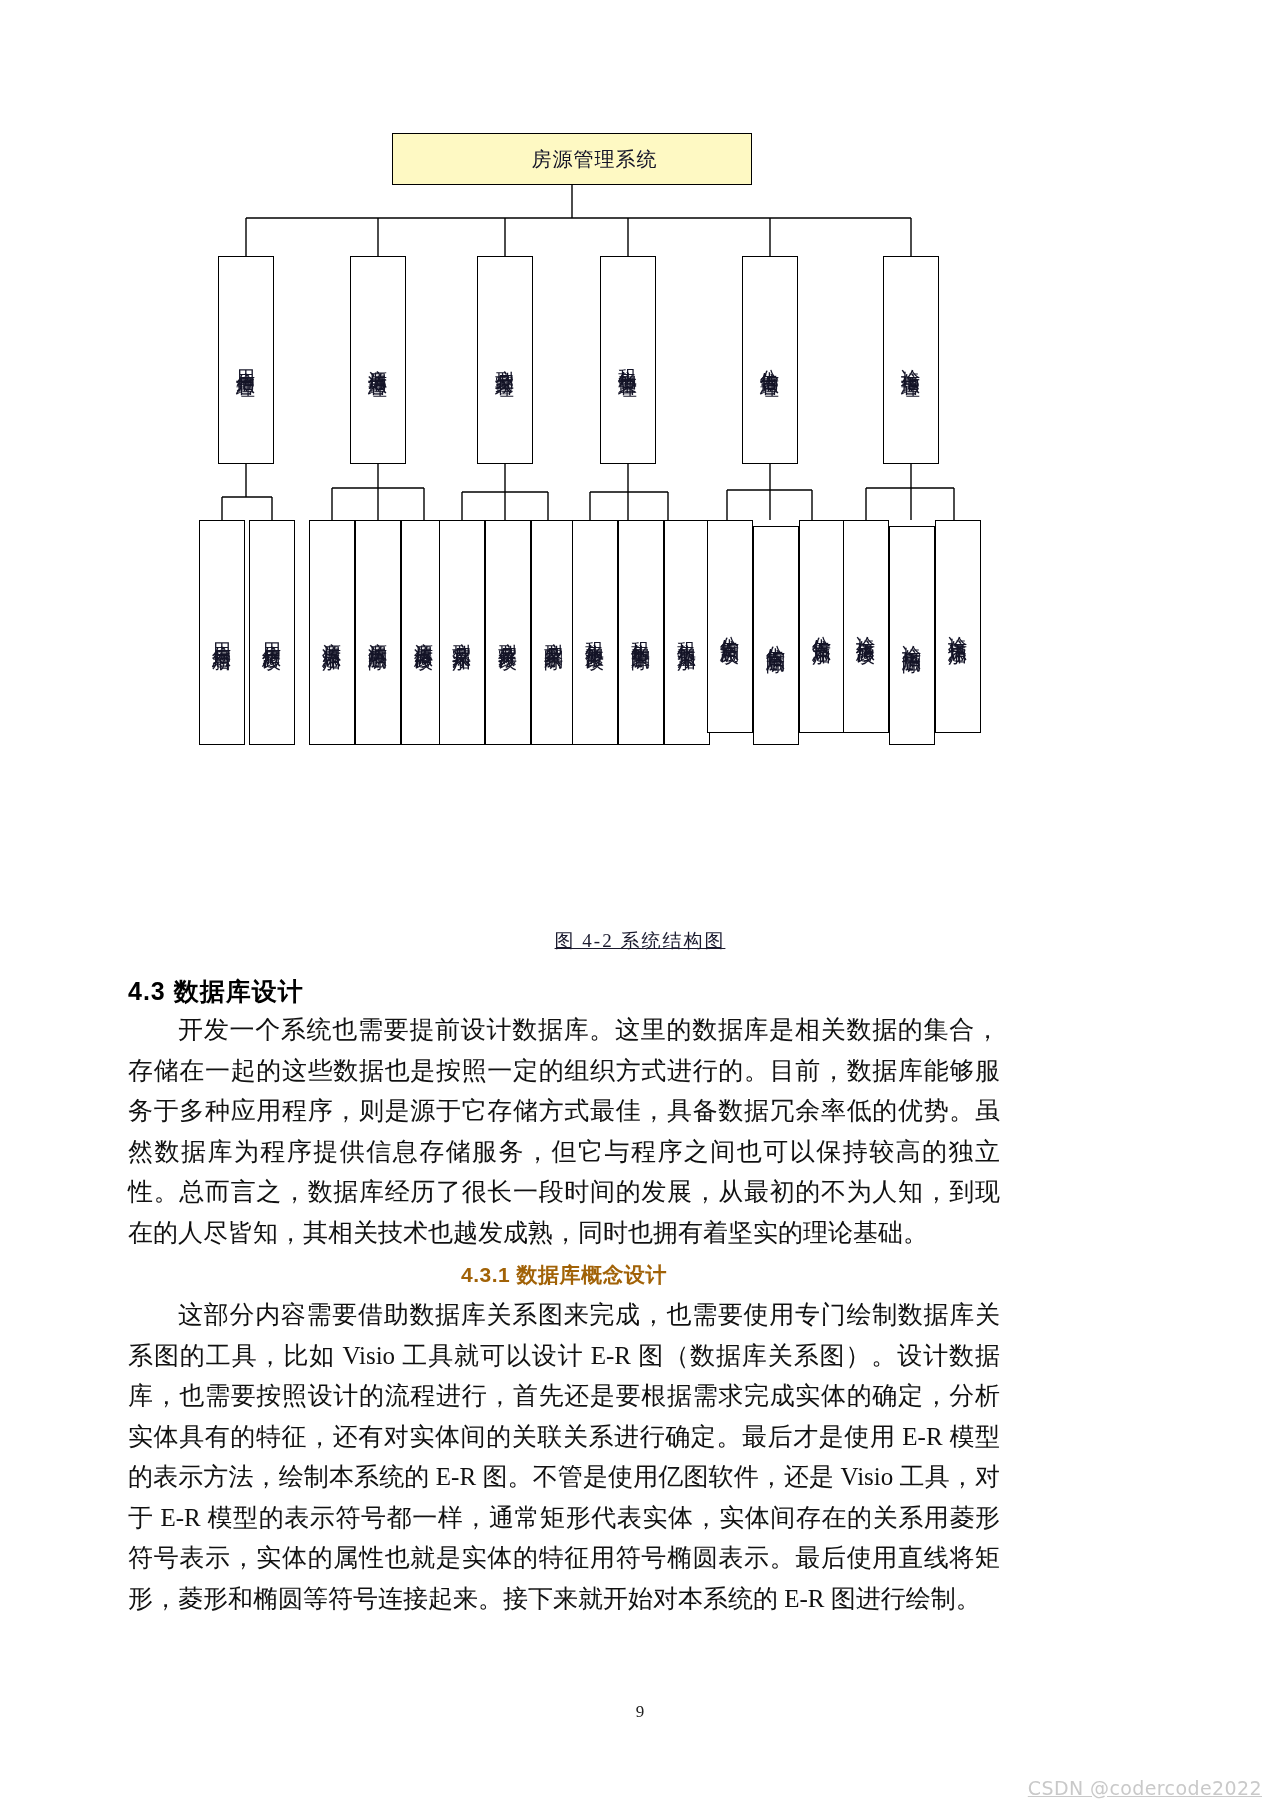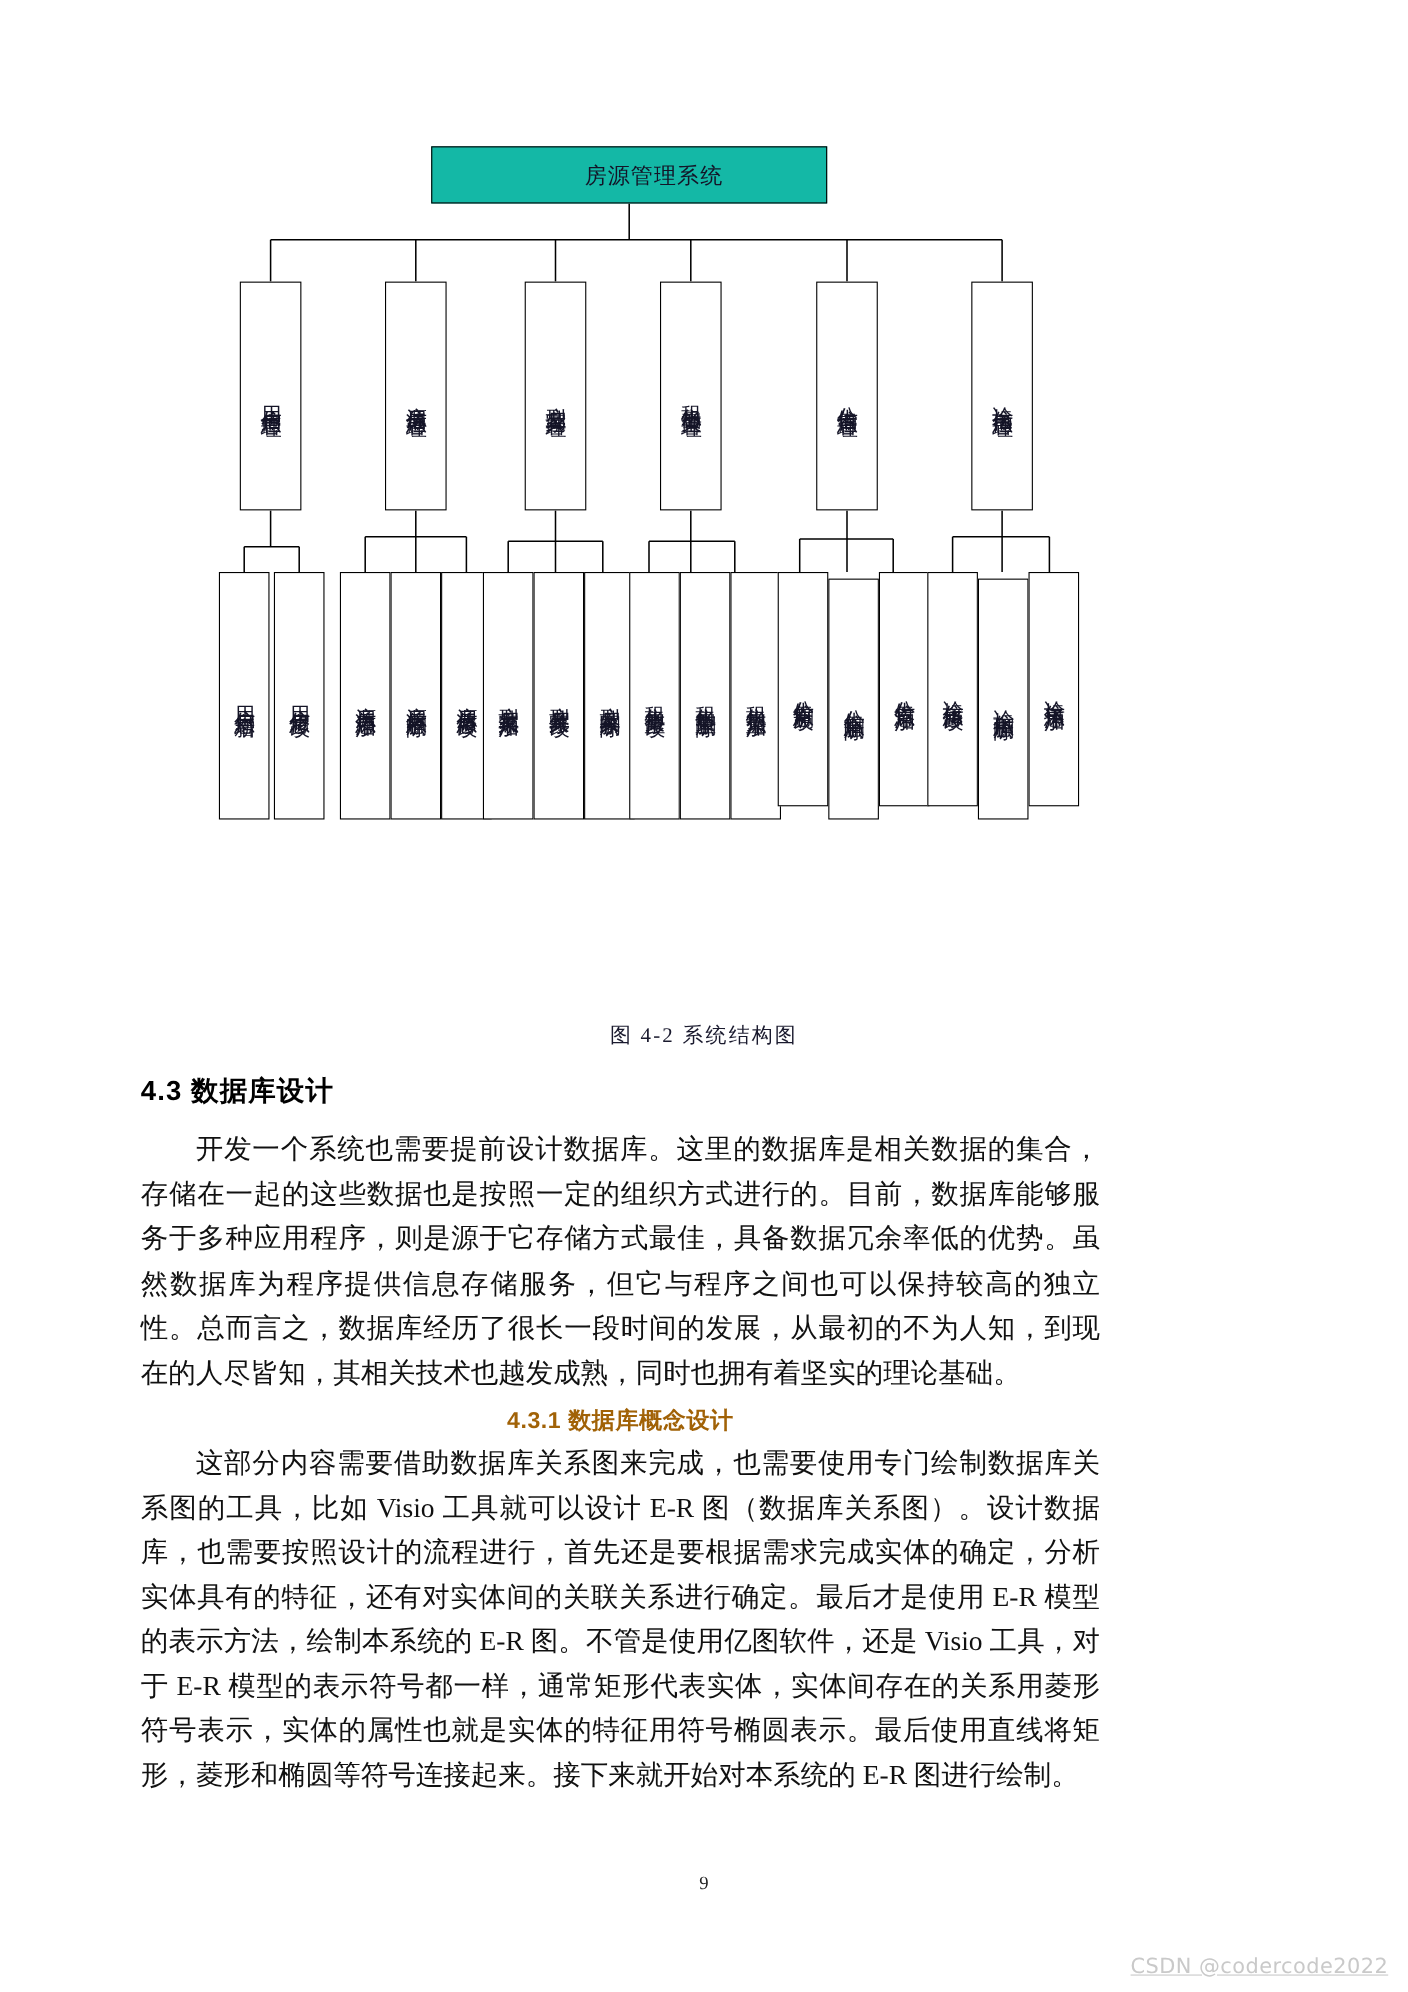--- a/index.html
+++ b/index.html
@@ -53,51 +53,52 @@
     white-space: nowrap;
     font-family: "Liberation Serif", "DejaVu Serif", serif;
   }
   .hbox {
     position: absolute;
     border: 1px solid #000;
     box-sizing: border-box;
     display: flex;
     align-items: center;
     justify-content: center;
-    background: #14b8a6;
+    background: #fef9c3;
     padding-left: 45px;
   }
   .htext {
     font-size: 20px;
     color: #141427;
     letter-spacing: 1px;
     font-family: "Liberation Serif", "DejaVu Serif", serif;
   }
 
   
   .caption {
     position: absolute;
     left: 0;
     top: 928;
     width: 1280px;
     text-align: center;
     font-size: 19px;
     letter-spacing: 2px;
     color: #1a1a2e;
+    text-decoration: underline;
   }
   .content {
     position: absolute;
     left: 128px;
     top: 975px;
     width: 872px;
   }
   h2.sec {
     font-size: 25px;
     font-weight: bold;
-    margin: 0 0 18px 0;
+    margin: 0 0 2px 0;
     letter-spacing: 1px;
     font-family: "Liberation Sans", "DejaVu Sans", sans-serif;
     color: #000;
   }
   h3.subsec {
     font-size: 21px;
     font-weight: bold;
     margin: 8px 0 6px 0;
     letter-spacing: 0.5px;
     font-family: "Liberation Sans", "DejaVu Sans", sans-serif;

